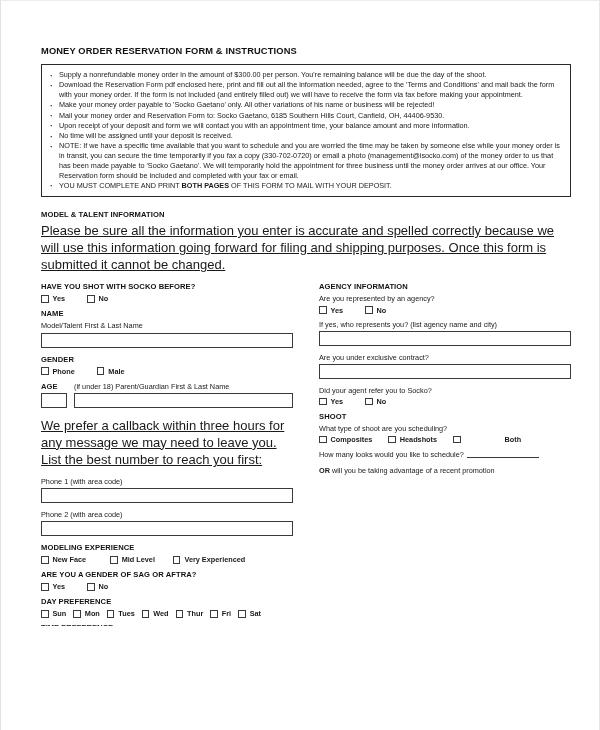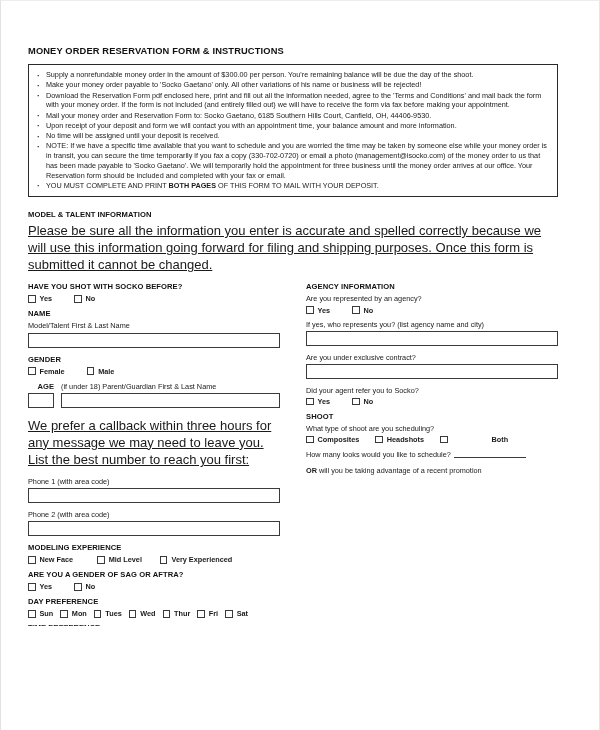--- a/index.html
+++ b/index.html
@@ -21,21 +21,21 @@
     height: 730px;
     background: #ffffff;
     box-sizing: border-box;
     border-left: 1px solid #e2e2e2;
     border-right: 1px solid #e6e6e6;
     border-top: 1px solid #ededed;
     overflow: hidden;
   }
   .page-inner {
     position: absolute;
-    left: 27px;
+    left: 40px;
     top: 45px;
     width: 530px;
     height: 660px;
     overflow: hidden;
   }
 
   
   .doc-title {
     font-size: 9.3px;
     font-weight: bold;
@@ -114,21 +114,21 @@
     box-sizing: border-box;
     background: #fff;
     margin-bottom: 7px;
   }
 
   .age-row {
     display: flex;
     align-items: flex-end;
     gap: 7px;
   }
-  .age-left { flex: 0 0 auto; text-align: right; }
+  .age-left { flex: 0 0 auto; }
   .age-right { flex: 1 1 auto; }
   .age-head {
     font-size: 7.6px;
     font-weight: bold;
     margin: 0 0 2px 0;
   }
   .age-box {
     border: 1.1px solid #3a3a3a;
     width: 26px;
     height: 15px;
@@ -198,22 +198,22 @@
 <body>
 
 <div class="page">
   <div class="page-inner">
 
     <div class="doc-title">MONEY ORDER RESERVATION FORM &amp; INSTRUCTIONS</div>
 
     <div class="instructions">
       <ul>
         <li>Supply a nonrefundable money order in the amount of $300.00 per person. You're remaining balance will be due the day of the shoot.</li>
+        <li>Download the Reservation Form pdf enclosed here, print and fill out all the information needed, agree to the 'Terms and Conditions' and mail back the form with your money order. If the form is not included (and entirely filled out) we will have to receive the form via fax before making your appointment.</li>
         <li>Make your money order payable to 'Socko Gaetano' only. All other variations of his name or business will be rejected!</li>
-        <li>Download the Reservation Form pdf enclosed here, print and fill out all the information needed, agree to the 'Terms and Conditions' and mail back the form with your money order. If the form is not included (and entirely filled out) we will have to receive the form via fax before making your appointment.</li>
         <li>Mail your money order and Reservation Form to: Socko Gaetano, 6185 Southern Hills Court, Canfield, OH, 44406-9530.</li>
         <li>Upon receipt of your deposit and form we will contact you with an appointment time, your balance amount and more information.</li>
         <li>No time will be assigned until your deposit is received.</li>
         <li>NOTE: If we have a specific time available that you want to schedule and you are worried the time may be taken by someone else while your money order is in transit, you can secure the time temporarily if you fax a copy (330-702-0720) or email a photo (management@isocko.com) of the money order to us that has been made payable to 'Socko Gaetano'. We will temporarily hold the appointment for three business until the money order arrives at our office. Your Reservation form should be included and completed with your fax or email.</li>
         <li><span>YOU MUST COMPLETE AND PRINT </span><b>BOTH PAGES</b><span> OF THIS FORM TO MAIL WITH YOUR DEPOSIT.</span></li>
       </ul>
     </div>
 
     <div class="section-head">MODEL &amp; TALENT INFORMATION</div>
     <div class="para">Please be sure all the information you enter is accurate and spelled correctly because we will use this information going forward for filing and shipping purposes. Once this form is submitted it cannot be changed.</div>
@@ -240,21 +240,21 @@
           <div class="section-head">NAME</div>
           <div class="field-label">Model/Talent First &amp; Last Name</div>
           <div class="inp"></div>
         </div>
 
         <div class="block-tight">
           <div class="section-head">GENDER</div>
           <div class="cb-row">
             <label class="cb-item">
               <span class="cb"></span>
-              <span class="cb-label">Female</span>
+              <span class="cb-label">Phone</span>
             </label>
             <label class="cb-item">
               <span class="cb"></span>
               <span class="cb-label">Male</span>
             </label>
           </div>
         </div>
 
         <div class="block-tight">
           <div class="age-row">

